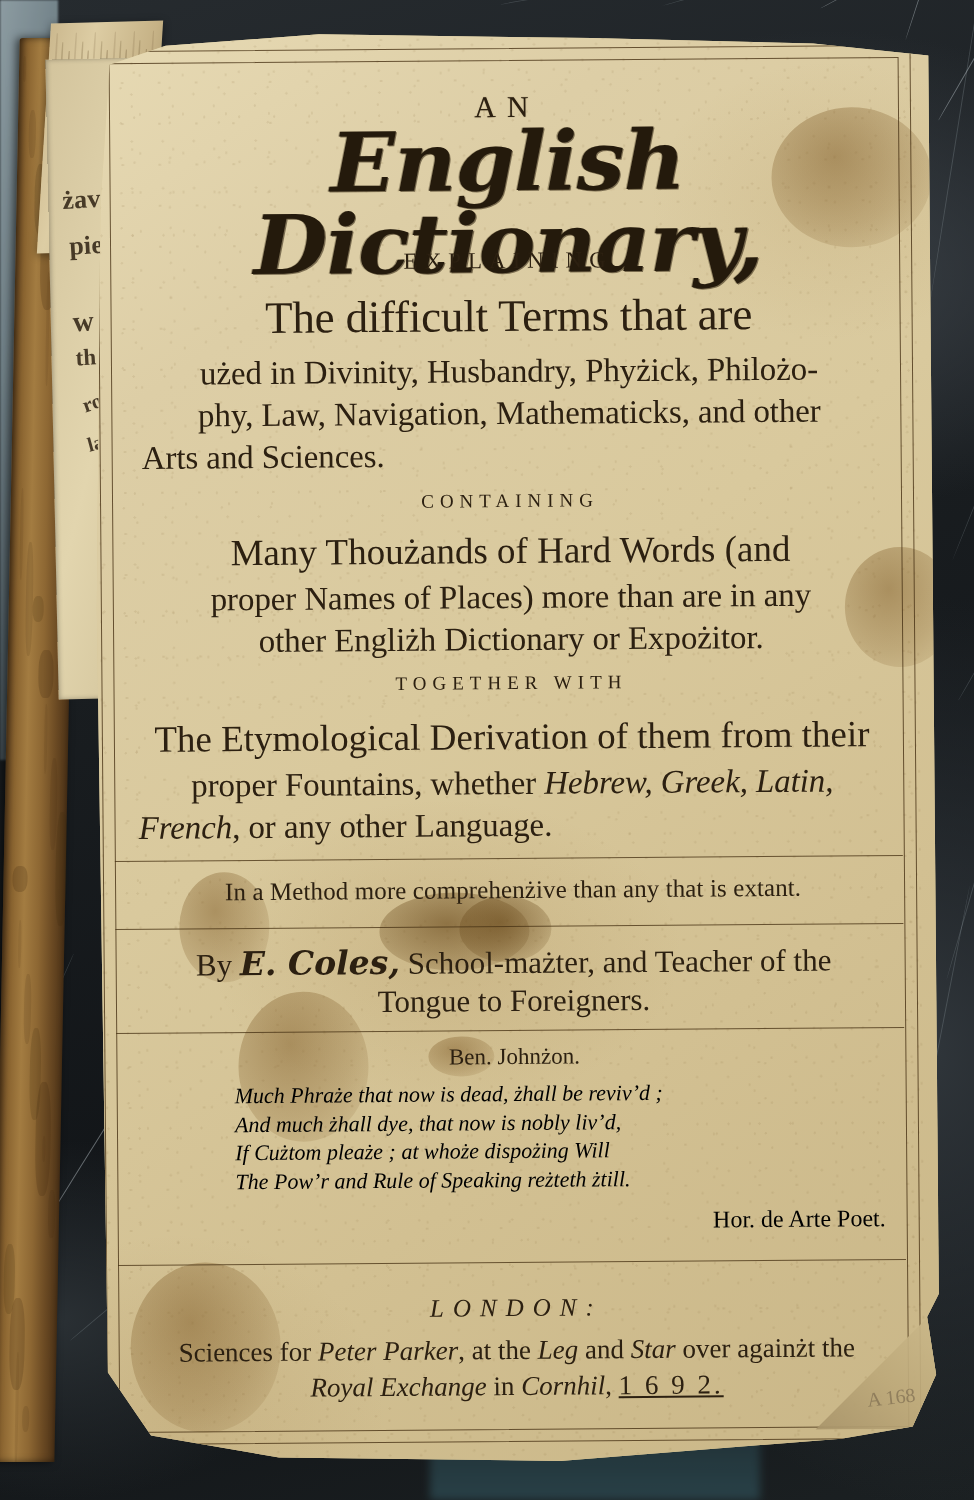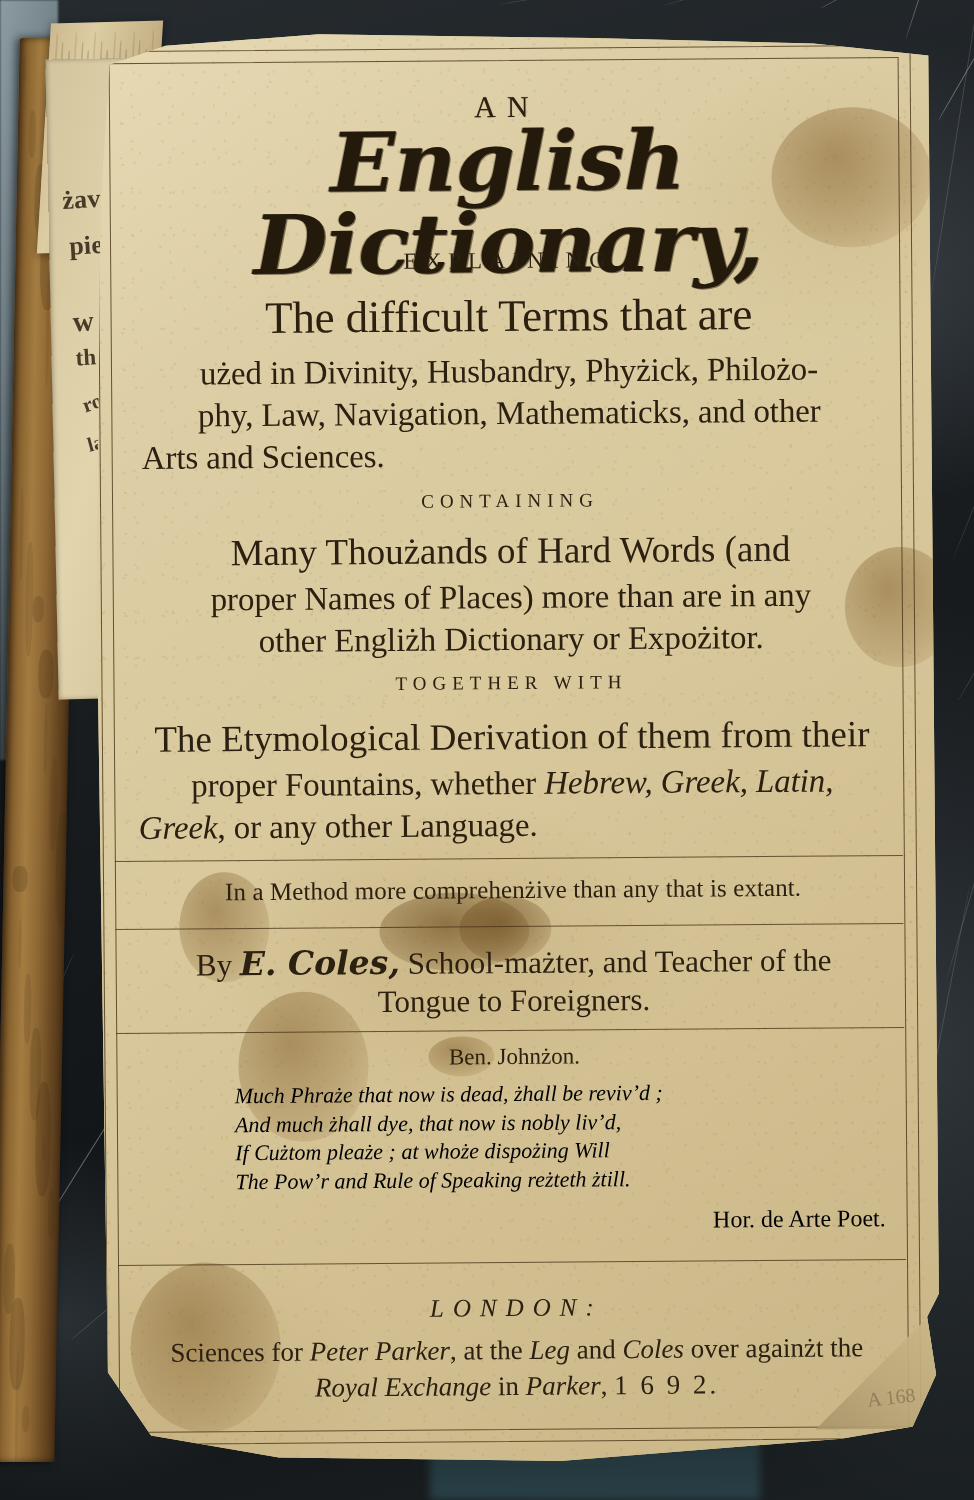--- a/index.html
+++ b/index.html
@@ -147,21 +147,21 @@
     font-family:"DejaVu Serif", serif;font-weight:700;font-style:italic;
     font-size:33px;letter-spacing:0px;
   }
 
   .t-epi{font-size:22px;line-height:1.30;font-style:italic;text-align:left;}
   .t-epi-head{font-size:23px;font-style:normal;text-align:center;}
   .t-epi-attr{font-size:24px;font-style:normal;text-align:right;}
 
   .t-london{font-size:25px;letter-spacing:9px;font-style:italic;}
   .t-imprint{font-size:27px;line-height:1.2;}
-  .t-year{letter-spacing:3px;}
+  .t-year{letter-spacing:3px;text-decoration:underline;}
 
   
   .pencil{
     position:absolute;color:#6d5d46;font-size:20px;opacity:.55;
     transform:rotate(-6deg);font-family:"Liberation Serif",serif;
   }
 </style>
 </head>
 <body>
 
@@ -291,21 +291,21 @@
 
     <div class="blk t-cap-sm" style="top:642px;">TOGETHER WITH</div>
 
     <div class="blk t-body-lg" style="top:686px;">The Etymological Derivation of them from their</div>
 
     <div class="blk t-body" style="top:734px;">
       <span>proper Fountains, whether </span><span class="it">Hebrew, Greek, Latin,</span>
     </div>
 
     <div class="blk t-body" style="top:776px;text-align:left;padding-left:52px;">
-      <span class="it">Greek</span><span>, or any other Language.</span>
+      <span class="it">French</span><span>, or any other Language.</span>
     </div>
 
     <div class="rule" style="left:28px;top:828px;width:788px;"></div>
 
     <div class="blk t-small" style="top:846px;">In a Method more comprehenżive than any that is extant.</div>
 
     <div class="rule" style="left:28px;top:896px;width:788px;"></div>
 
     <div class="blk t-author" style="top:912px;">
       <span>By</span>
@@ -325,25 +325,25 @@
       <div class="t-epi">The Pow’r and Rule of Speaking reżteth żtill.</div>
     </div>
 
     <div class="t-epi-attr" style="position:absolute;right:56px;top:1178px;">Hor. de Arte Poet.</div>
 
     <div class="rule" style="left:28px;top:1232px;width:788px;"></div>
 
     <div class="blk t-london" style="top:1264px;">LONDON:</div>
 
     <div class="blk t-imprint" style="top:1304px;">
-      <span>Sciences for </span><span class="it">Peter Parker</span><span>, at the </span><span class="it">Leg</span><span> and </span><span class="it">Coles</span><span> over againżt the</span>
+      <span>Sciences for </span><span class="it">Peter Parker</span><span>, at the </span><span class="it">Leg</span><span> and </span><span class="it">Star</span><span> over againżt the</span>
     </div>
 
     <div class="blk t-imprint" style="top:1340px;">
-      <span class="it">Royal Exchange</span><span> in </span><span class="it">Parker</span><span>, </span><span class="t-year">1 6 9 2.</span>
+      <span class="it">Royal Exchange</span><span> in </span><span class="it">Cornhil</span><span>, </span><span class="t-year">1 6 9 2.</span>
     </div>
 
     <div class="tear-br"></div>
     <div class="pencil" style="right:28px;bottom:58px;">A 168</div>
 
   </div>
 
 </div>
 
 </body></html>

